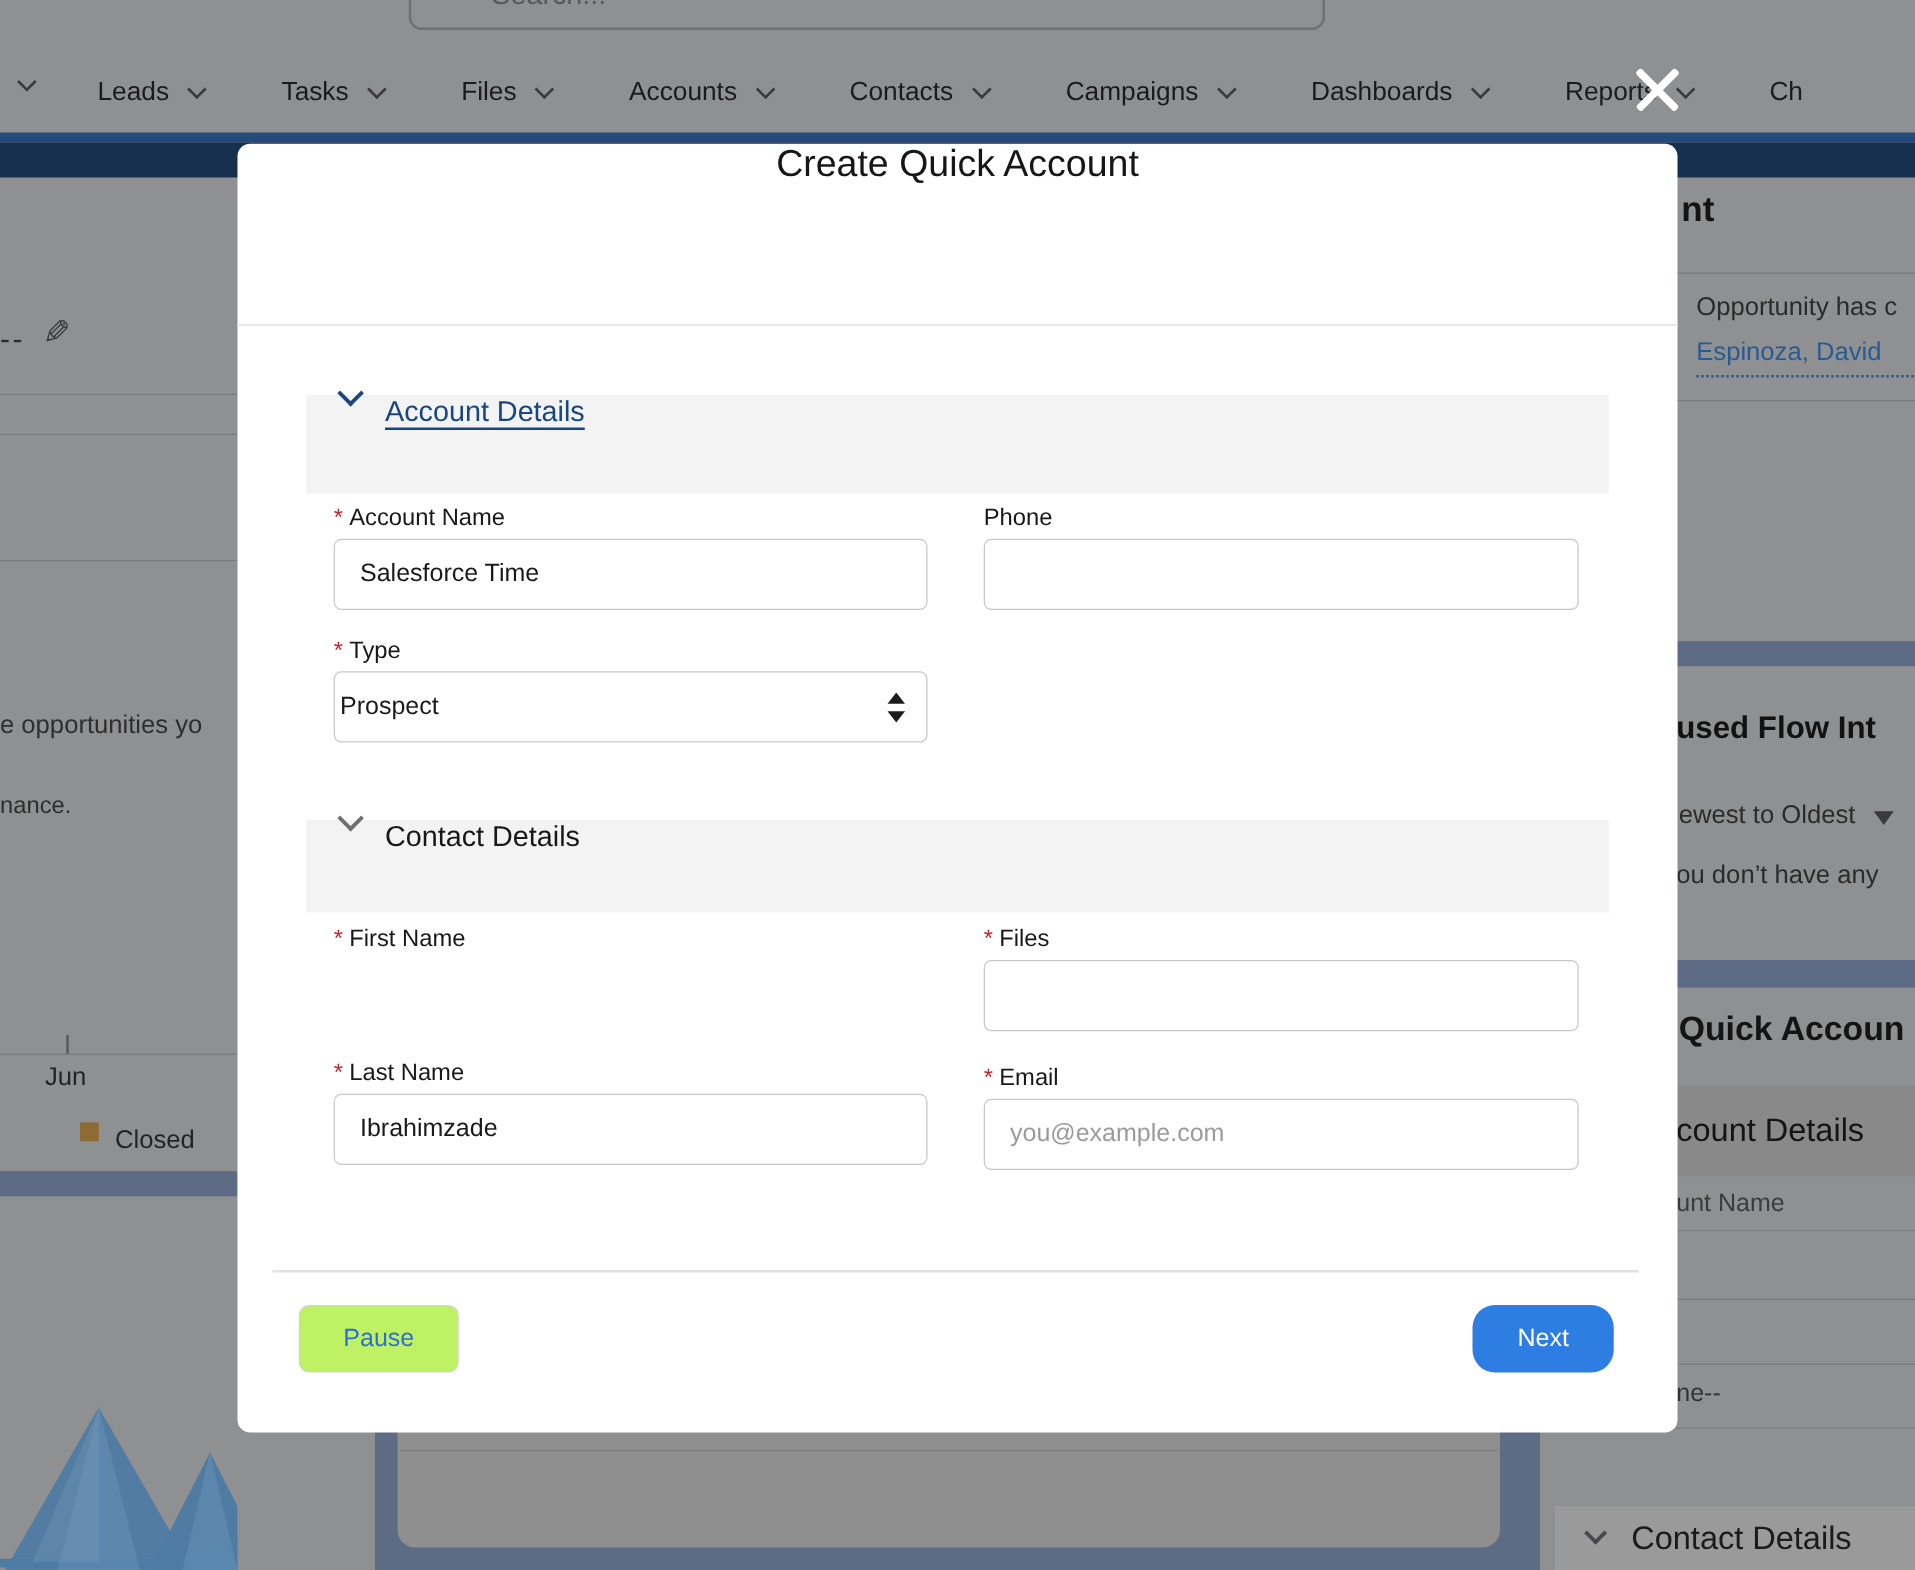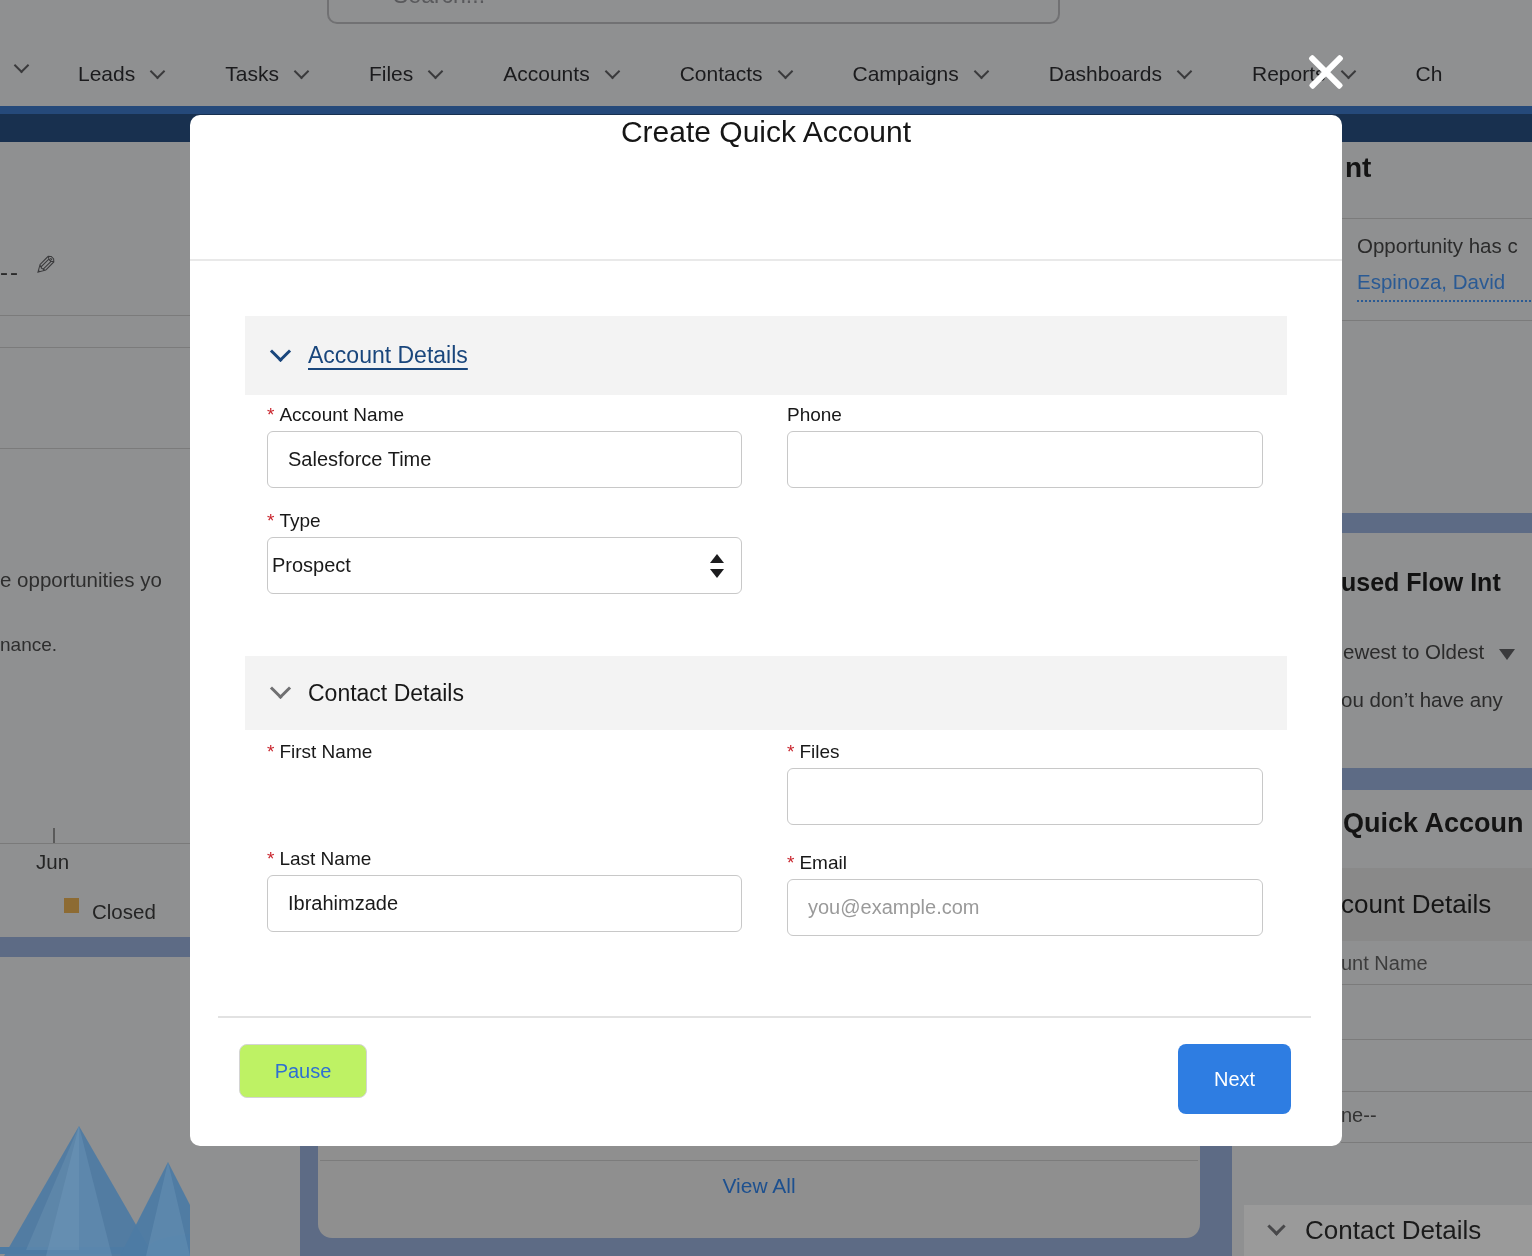--- a/index.html
+++ b/index.html
@@ -87,21 +87,21 @@
   .close-x::after { transform:rotate(-45deg); }
 
   
   .modal { position:absolute; left:190px; top:115px; width:1152px; height:1031px;
     background:#ffffff; border-radius:10px; z-index:10; }
   .modal-header { height:146px; border-bottom:2px solid #e9e9e9;
     display:flex; align-items:flex-start; justify-content:center; }
   .modal-title { font-size:30px; color:#161616; }
 
   .sec-banner { margin:55px 55px 0 55px; height:79px; background:#f3f3f3;
-    display:flex; align-items:center; padding-left:28px; gap:20px; }
+    display:flex; align-items:flex-start; padding-left:28px; gap:20px; }
   .sec-banner.contact { margin-top:62px; height:74px; }
   .sec-chev-blue { width:15px; height:15px; border-right:3px solid #19467c; border-bottom:3px solid #19467c;
     transform:rotate(45deg); margin-top:-9px; flex:0 0 auto; }
   .sec-chev-gray { width:15px; height:15px; border-right:3px solid #6f6f71; border-bottom:3px solid #6f6f71;
     transform:rotate(45deg); margin-top:-9px; flex:0 0 auto; }
   .sec-link { font-size:23px; color:#19467c; text-decoration:underline; text-underline-offset:5px; cursor:pointer; }
   .sec-title { font-size:23px; color:#181818; }
 
   .fields { display:grid; grid-template-columns:475px 476px; column-gap:45px; margin-left:77px; margin-right:80px; }
   .field { }
@@ -120,22 +120,22 @@
     display:flex; flex-direction:column; gap:6px; align-items:center; }
   .tri-up { width:0; height:0; border-left:7px solid transparent; border-right:7px solid transparent;
     border-bottom:9px solid #1c1c1e; }
   .tri-dn { width:0; height:0; border-left:7px solid transparent; border-right:7px solid transparent;
     border-top:9px solid #1c1c1e; }
 
   .modal-footer { position:absolute; left:28px; right:31px; bottom:0; height:130px; border-top:2px solid #e2e2e2; }
   .pause-btn { position:absolute; left:21px; top:26px; width:128px; height:54px; background:#bef264;
     border:1.5px solid #d4d4d4; border-radius:8px; color:#2e6fd3; font-size:20px;
     font-family:"Liberation Sans",sans-serif; cursor:pointer; }
-  .next-btn { position:absolute; right:20px; top:26px; width:113px; height:70px; background:#2e7de2;
-    border:none; border-radius:8px; color:#fff; font-size:20px;
+  .next-btn { position:absolute; right:20px; top:26px; width:113px; height:54px; background:#2e7de2;
+    border:none; border-radius:18px; color:#fff; font-size:20px;
     font-family:"Liberation Sans",sans-serif; cursor:pointer; }
 </style>
 </head>
 <body>
 
 <div class="search-box">
 
   <input class="search-input" placeholder="Search..." style="">
 </div>
 
@@ -202,21 +202,20 @@
     <polygon points="93,26 93,150 40,150" fill="#7fa3c0" opacity="0.25"></polygon>
     <ellipse cx="210" cy="149" rx="48" ry="15" fill="#5d87ac" opacity="0.85"></ellipse>
     <polygon points="182,62 230,156 134,156" fill="#4d7ba4" opacity="0.95"></polygon>
     <polygon points="182,62 204,156 160,156" fill="#6b95b8" opacity="0.45"></polygon>
   </svg>
 </div>
 
 <div class="bottom-band"></div>
 <div class="bottom-card">
   <div class="divider"></div>
-  <div class="view-all">View All</div>
 </div>
 
 <div class="right-panel">
   <div class="rp-heading">nt</div>
   <div class="hline rp-line1"></div>
   <div class="rp-opp">Opportunity has c</div>
   <div class="rp-link">Espinoza, David</div>
   <div class="hline rp-line2"></div>
   <div class="rp-band1"></div>
   <div class="rp-flow">used Flow Int</div>

